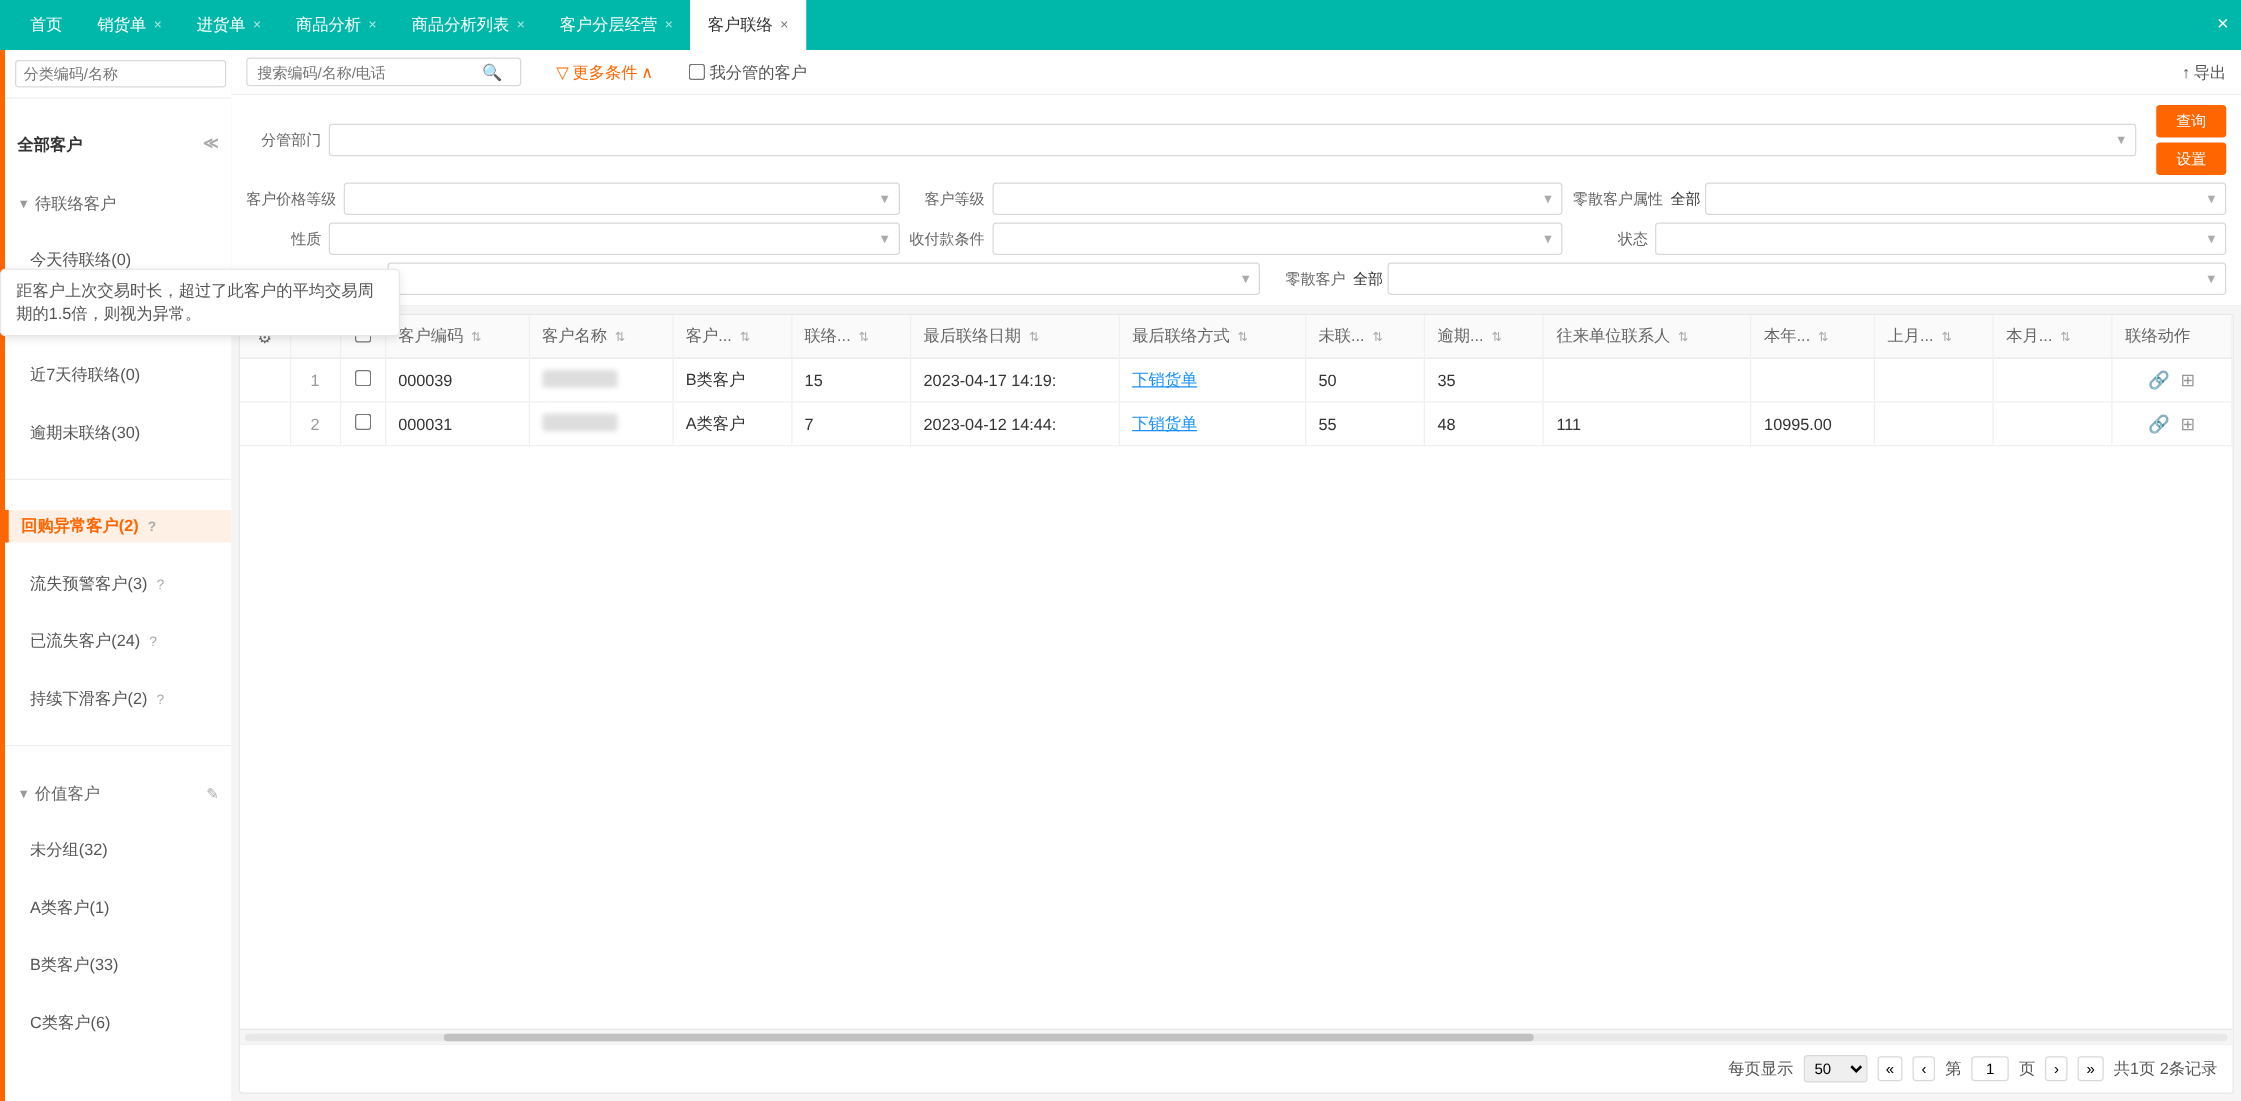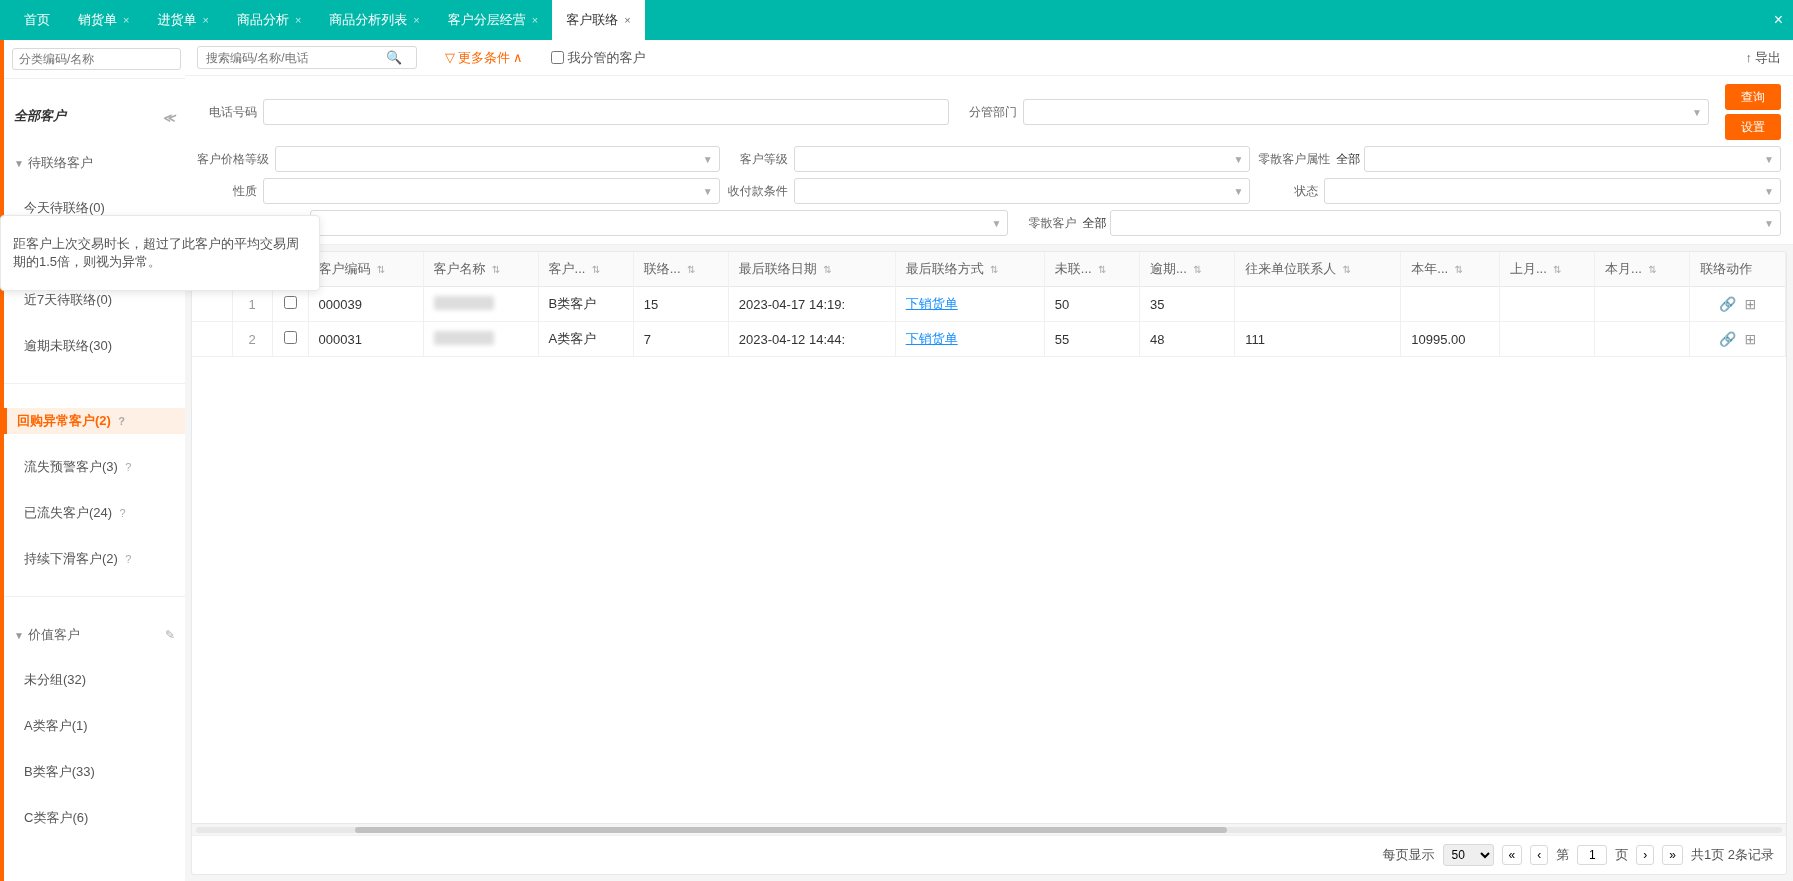--- a/index.html
+++ b/index.html
@@ -46,23 +46,22 @@
       border-radius: 3px;
       padding: 3px 6px;
       font-size: 12px;
       outline: none;
     }
     .sidebar-section {
       padding: 8px 10px 4px 10px;
       font-weight: bold;
       color: #333;
       display: flex;
-      align-items: flex-end;
+      align-items: flex-start;
       justify-content: space-between;
-      font-style: italic;
     }
     .sidebar-group-title {
       padding: 5px 10px 3px 10px;
       color: #666;
       font-size: 12px;
       display: flex;
       align-items: center;
     }
     .sidebar-group-title .arrow { margin-right: 4px; font-size: 10px; color: #999; }
     .sidebar-item {
@@ -335,21 +334,21 @@
     }
 
     
     .tooltip-box {
       position: absolute;
       left: 0;
       top: 215px;
       background: white;
       border: 1px solid #e8e8e8;
       border-radius: 4px;
-      padding: 19px 12px;
+      padding: 8px 12px;
       font-size: 12px;
       color: #555;
       max-width: 320px;
       z-index: 100;
       box-shadow: 0 2px 8px rgba(0,0,0,0.1);
     }
 
     .sidebar-wrapper {
       position: relative;
       display: flex;
@@ -491,24 +490,20 @@
       </div>
       <div class="export-btn">
         <span>↑</span>
         <span>导出</span>
       </div>
     </div>
 
     <div class="advanced-filters">
 
       <div class="filter-row">
-        <div class="filter-field">
-          <span class="filter-label">电话号码</span>
-          <input class="filter-input" style="width: 200px;">
-        </div>
         <div class="filter-field">
           <span class="filter-label">分管部门</span>
           <div class="filter-select" style="width:200px;">
             <span></span>
             <span class="down-arrow">▼</span>
           </div>
         </div>
         <div class="filter-actions">
           <button class="btn-query">查询</button>
           <button class="btn-settings">设置</button>

